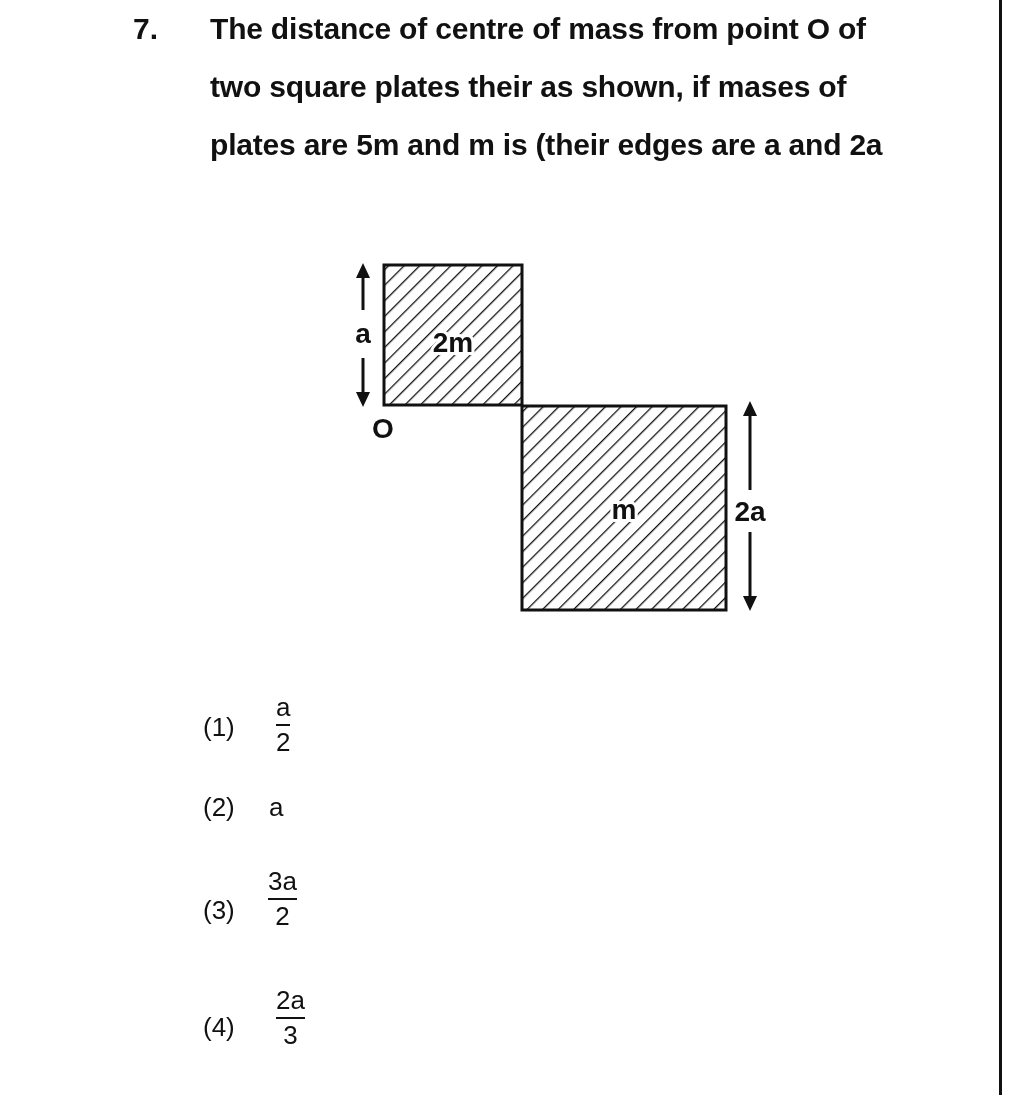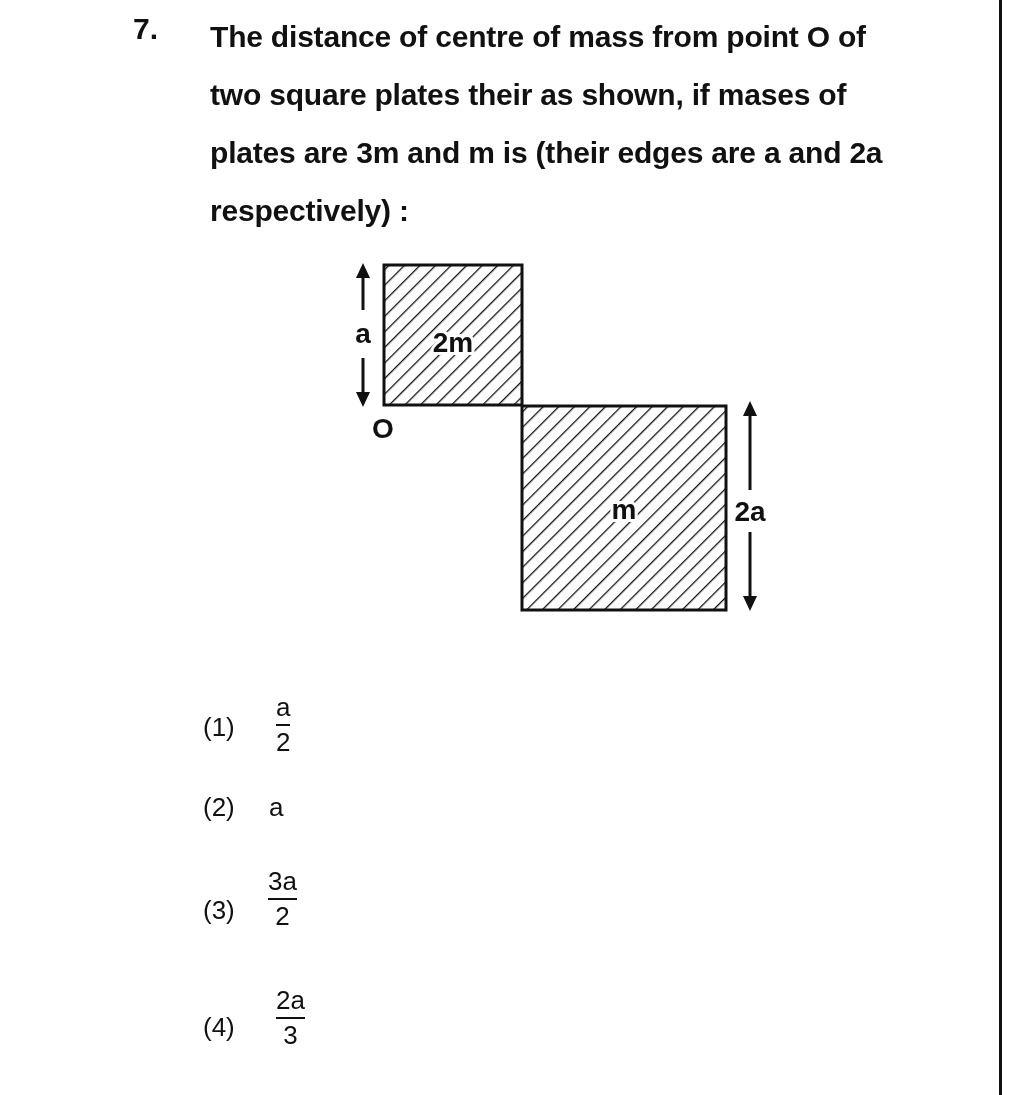--- a/index.html
+++ b/index.html
@@ -16,24 +16,23 @@
   .frac { position:absolute; display:inline-flex; flex-direction:column; align-items:center; }
   .frac .num, .frac .den { font-size:26px; line-height:30px; }
   .frac .bar { height:2px; background:#111; width:100%; margin:2px 0 1px 0; }
   .plain { position:absolute; font-size:26px; }
 </style>
 </head>
 <body>
 
 <div class="qnum">7.</div>
 <div class="qtext">
-  <span class="line" style="margin-top:8px">The distance of centre of mass from point O of</span>
+  <span class="line" style="margin-top:0px">The distance of centre of mass from point O of</span>
   <span class="line">two square plates their as shown, if mases of</span>
-  <span class="line">plates are 3m and m is (their edges are a and 2a</span>
-  <span class="line">respectively) :</span>
+  <span class="line">plates are 5m and m is (their edges are a and 2a</span>
 </div>
 
 <div class="rule"></div>
 
 <svg class="fig" width="1024" height="700">
   <defs>
     <pattern id="hatch" patternUnits="userSpaceOnUse" width="11" height="11" patternTransform="rotate(45)">
       <rect width="11" height="11" fill="#ffffff"></rect>
       <line x1="0" y1="0" x2="0" y2="11" stroke="#111" stroke-width="2.6"></line>
     </pattern>

